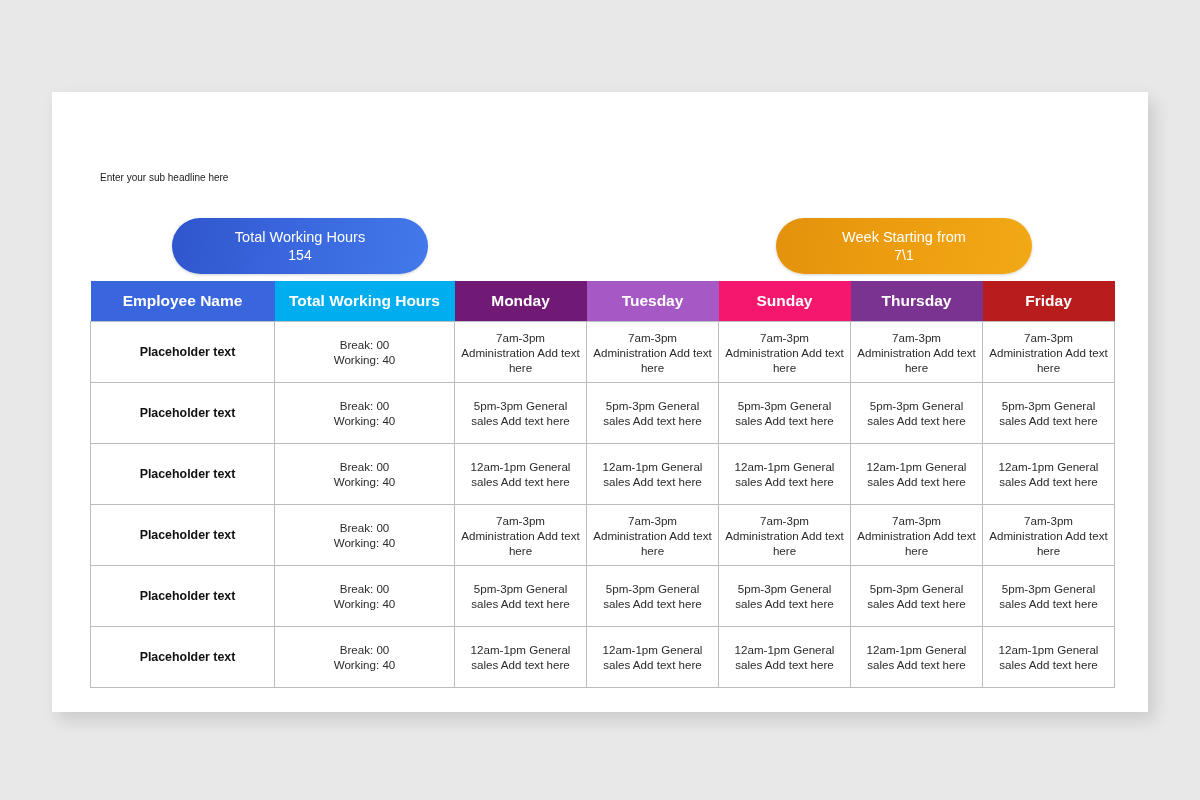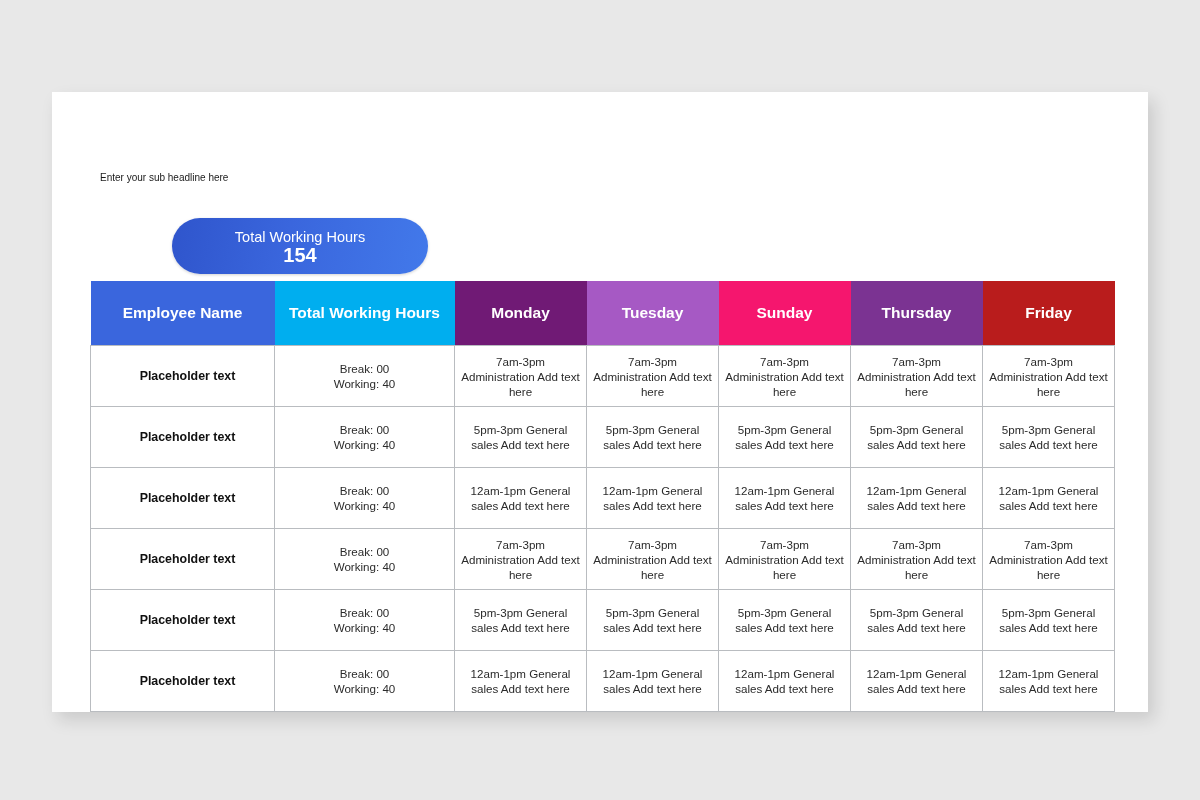--- a/index.html
+++ b/index.html
@@ -65,39 +65,39 @@
     justify-content: center;
     color: #ffffff;
     box-shadow: 0 1px 3px rgba(0,0,0,0.18);
   }
   .pill-label {
     font-size: 14.5px;
     line-height: 18px;
     font-weight: 400;
   }
   .pill-value {
-    font-size: 20px;
+    font-size: 14px;
     line-height: 18px;
-    font-weight: bold;
+    font-weight: normal;
   }
   .pill-blue   { background: linear-gradient(100deg, #2f55cc 0%, #3a66dd 45%, #4279ea 100%); }
   .pill-cyan   { background: linear-gradient(100deg, #0f9ad8 0%, #14a7e4 45%, #22b5f0 100%); }
   .pill-orange { background: linear-gradient(100deg, #e2920c 0%, #ec9d0f 45%, #f2a916 100%); }
 
   
   #schedule-table {
     position: absolute;
     left: 38px;
     top: 189px;
     width: 1024px;
     border-collapse: collapse;
     table-layout: fixed;
   }
   #schedule-table th {
-    height: 64px;
+    height: 40px;
     color: #ffffff;
     font-size: 15.5px;
     font-weight: bold;
     text-align: center;
     vertical-align: middle;
     border: none;
     padding: 0;
   }
   #schedule-table td {
     border: 1px solid #b9bcc0;
@@ -126,20 +126,24 @@
 <body>
 
 <div id="slide">
 
   <div id="subtitle">Enter your sub headline here</div>
 
   <div id="pills">
     <div class="pill pill-blue">
       <span class="pill-label">Total Working Hours</span>
       <span class="pill-value">154</span>
+    </div>
+    <div class="pill pill-orange">
+      <span class="pill-label">Week Starting from</span>
+      <span class="pill-value">7\1</span>
     </div>
   </div>
 
   <table id="schedule-table">
     <colgroup>
       <col class="col-emp">
         <col class="col-hours">
       <col class="col-day">
         <col class="col-day">
         <col class="col-day">

